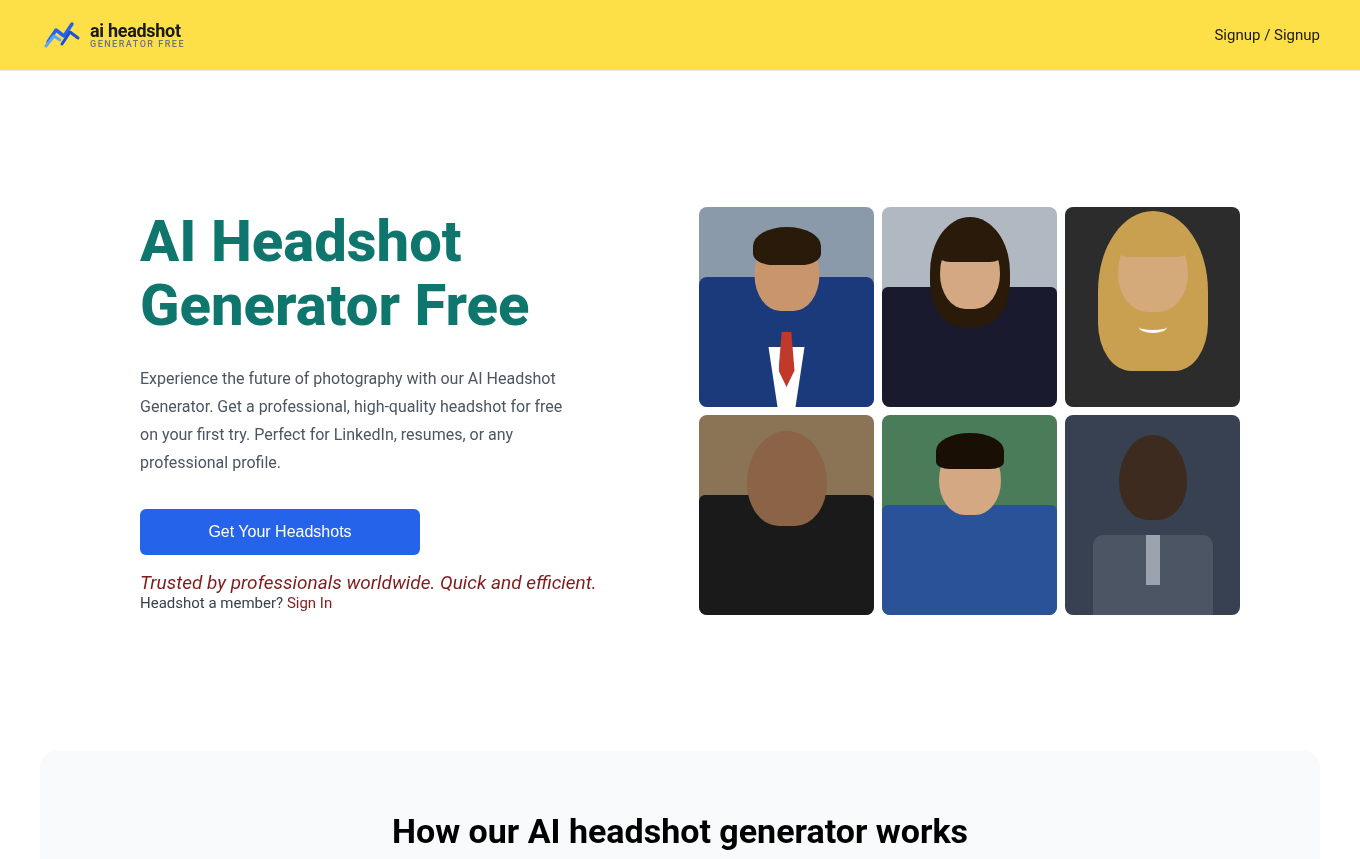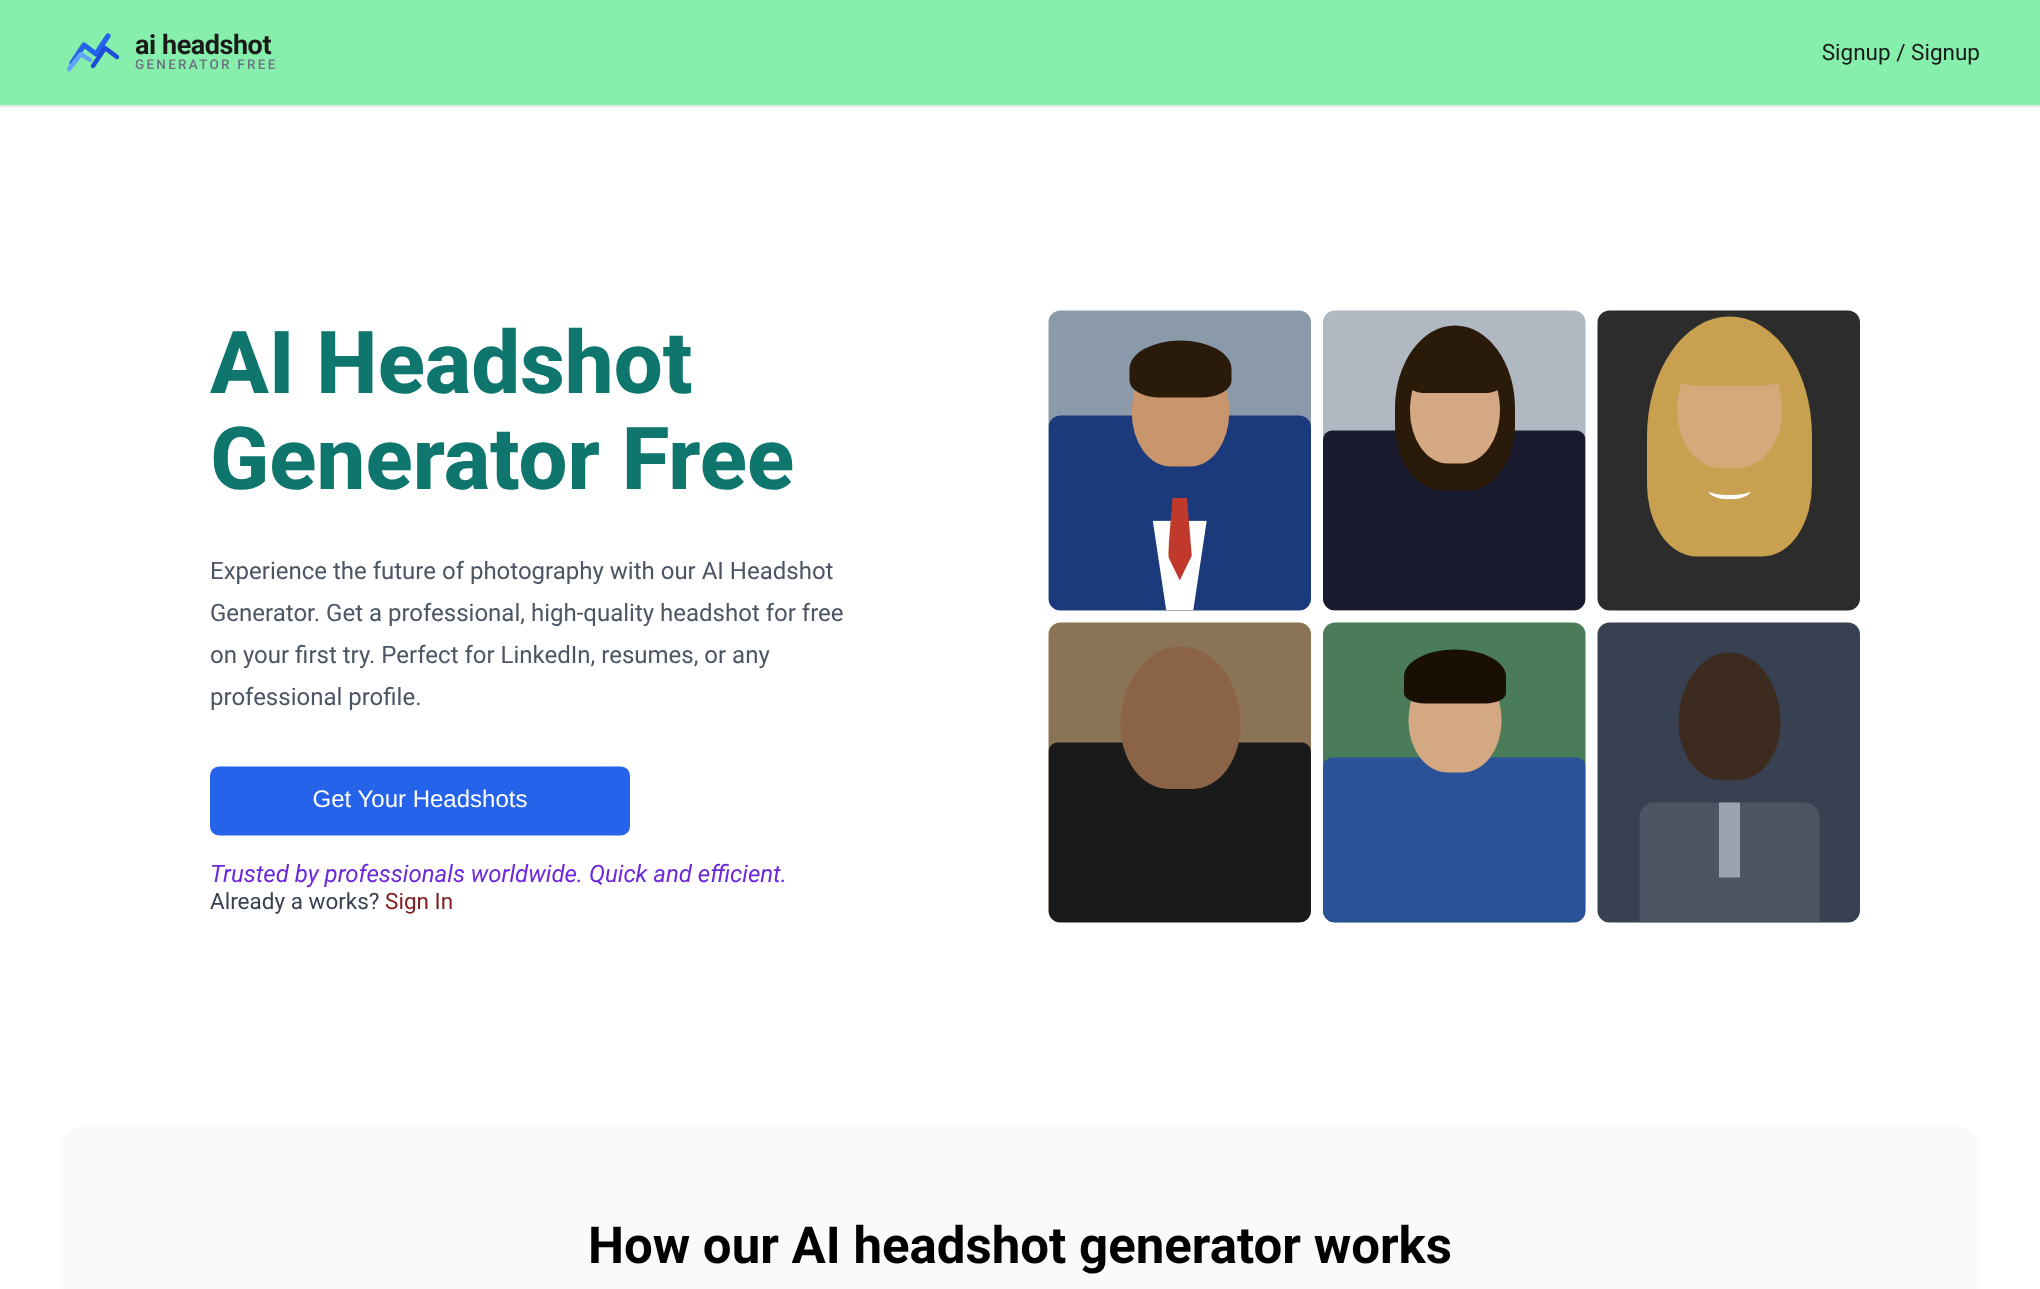--- a/index.html
+++ b/index.html
@@ -14,21 +14,21 @@
       color: #1a1a1a;
     }
 
     
     nav {
       display: flex;
       align-items: center;
       justify-content: space-between;
       padding: 14px 40px;
       border-bottom: 1px solid #e5e7eb;
-      background: #86efac;
+      background: #fde047;
     }
 
     .logo-container {
       display: flex;
       align-items: center;
       gap: 8px;
     }
 
     .logo-icon {
       width: 42px;
@@ -102,23 +102,23 @@
       padding: 14px 22px;
       border-radius: 6px;
       border: none;
       cursor: pointer;
       margin-bottom: 16px;
       width: 280px;
       text-align: center;
     }
 
     .trusted-text {
-      font-size: 16px;
+      font-size: 19px;
       font-style: italic;
-      color: #6d28d9;
+      color: #7f1d1d;
     }
 
     .member-text {
       font-size: 15px;
       color: #374151;
     }
 
     .sign-in-link {
       color: #7f1d1d;
       text-decoration: none;
@@ -382,21 +382,21 @@
   <a class="nav-login" href="#">Signup / Signup</a>
 </nav>
 
 <section class="hero">
   <div class="hero-left">
     <h1 class="hero-title">AI Headshot Generator Free</h1>
     <p class="hero-description">Experience the future of photography with our AI Headshot Generator. Get a professional, high-quality headshot for free on your first try. Perfect for LinkedIn, resumes, or any professional profile.</p>
     <button class="cta-button">Get Your Headshots</button>
     <p class="trusted-text">Trusted by professionals worldwide. Quick and efficient.</p>
     <p class="member-text">
-      <span>Already a works?</span>
+      <span>Headshot a member?</span>
       <a class="sign-in-link" href="#">Sign In</a>
     </p>
   </div>
 
   <div class="hero-right hs-grid">
 
     <div class="hs-cell c1">
       <div class="c1-hair"></div>
       <div class="c1-face"></div>
       <div class="c1-collar"></div>

